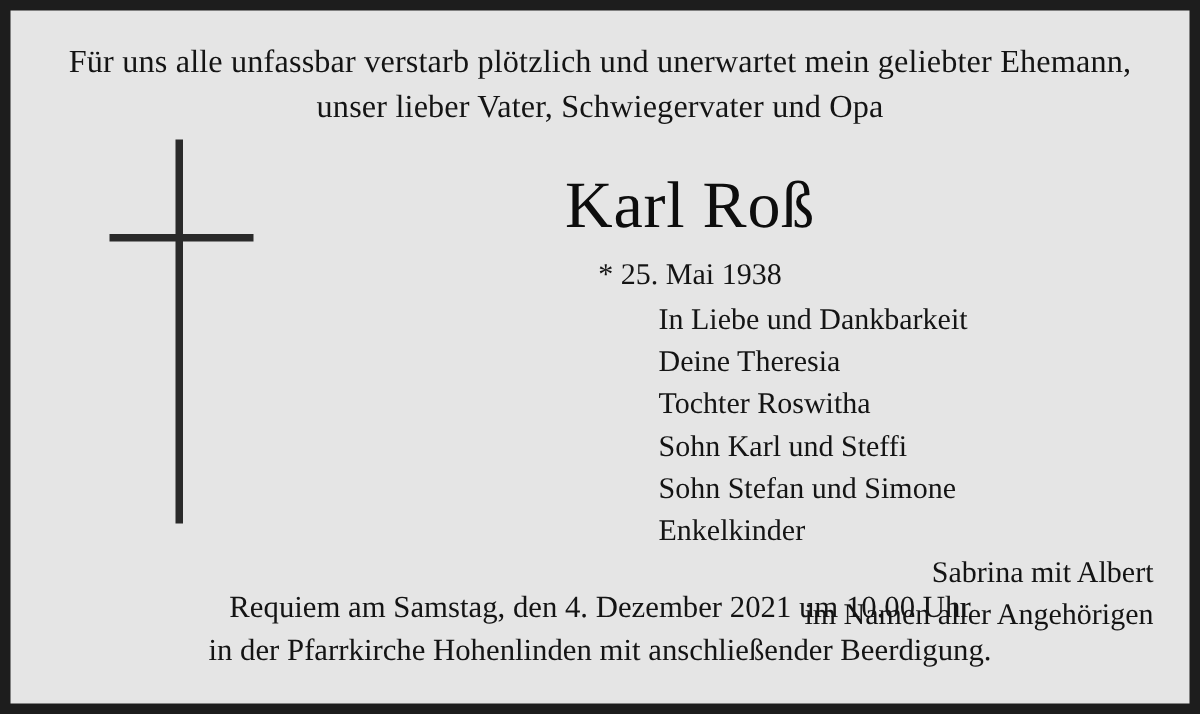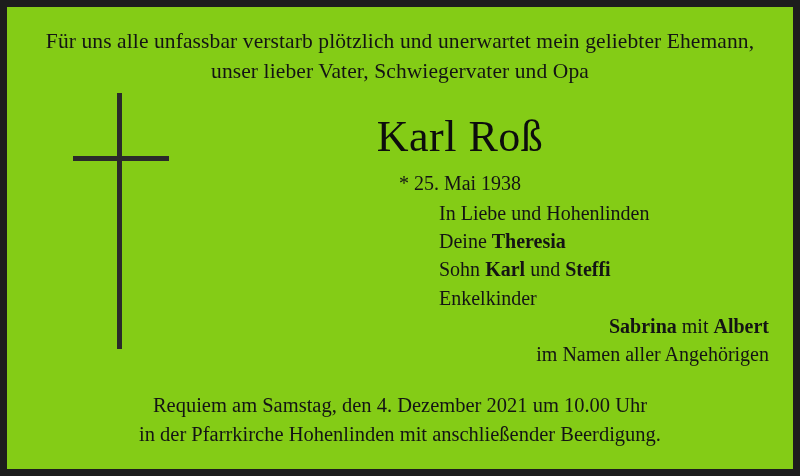--- a/index.html
+++ b/index.html
@@ -12,21 +12,21 @@
     height: 476px;
     font-family: "Liberation Serif", serif;
     color: #111111;
     overflow: hidden;
   }
   .obituary {
     position: relative;
     box-sizing: border-box;
     width: 800px;
     height: 476px;
-    background: #84cc16;
+    background: #e5e5e5;
     border: 7px solid #1d1d1d;
     padding: 0;
   }
   .inner {
     position: relative;
     width: 100%;
     height: 100%;
     box-sizing: border-box;
   }
 
@@ -108,21 +108,21 @@
     color: #141414;
   }
   .family .fline {
     white-space: nowrap;
   }
   .family .fline.center {
     text-align: right;
     padding-right: 10px;
   }
   .family b {
-    font-weight: bold;
+    font-weight: normal;
   }
 
   
   .footer {
     position: absolute;
     left: 0;
     right: 0;
     bottom: 20px;
     text-align: center;
     font-size: 20.5px;
@@ -147,23 +147,25 @@
       <span>* 25. Mai 1938</span>
     </div>
 
     <div class="cross-wrap">
       <div class="cross-vert"></div>
       <div class="cross-horz"></div>
     </div>
 
 
     <div class="family">
-      <div class="fline">In Liebe und Hohenlinden</div>
+      <div class="fline">In Liebe und Dankbarkeit</div>
       <div class="fline"><span>Deine </span><b>Theresia</b></div>
+      <div class="fline"><span>Tochter </span><b>Roswitha</b></div>
       <div class="fline"><span>Sohn </span><b>Karl</b><span> und </span><b>Steffi</b></div>
+      <div class="fline"><span>Sohn </span><b>Stefan</b><span> und </span><b>Simone</b></div>
       <div class="fline">Enkelkinder</div>
       <div class="fline center"><b>Sabrina</b><span> mit </span><b>Albert</b></div>
       <div class="fline center">im Namen aller Angehörigen</div>
     </div>
 
     <div class="footer">
       <div>Requiem am Samstag, den 4. Dezember 2021 um 10.00 Uhr</div>
       <div>in der Pfarrkirche Hohenlinden mit anschließender Beerdigung.</div>
     </div>
 

